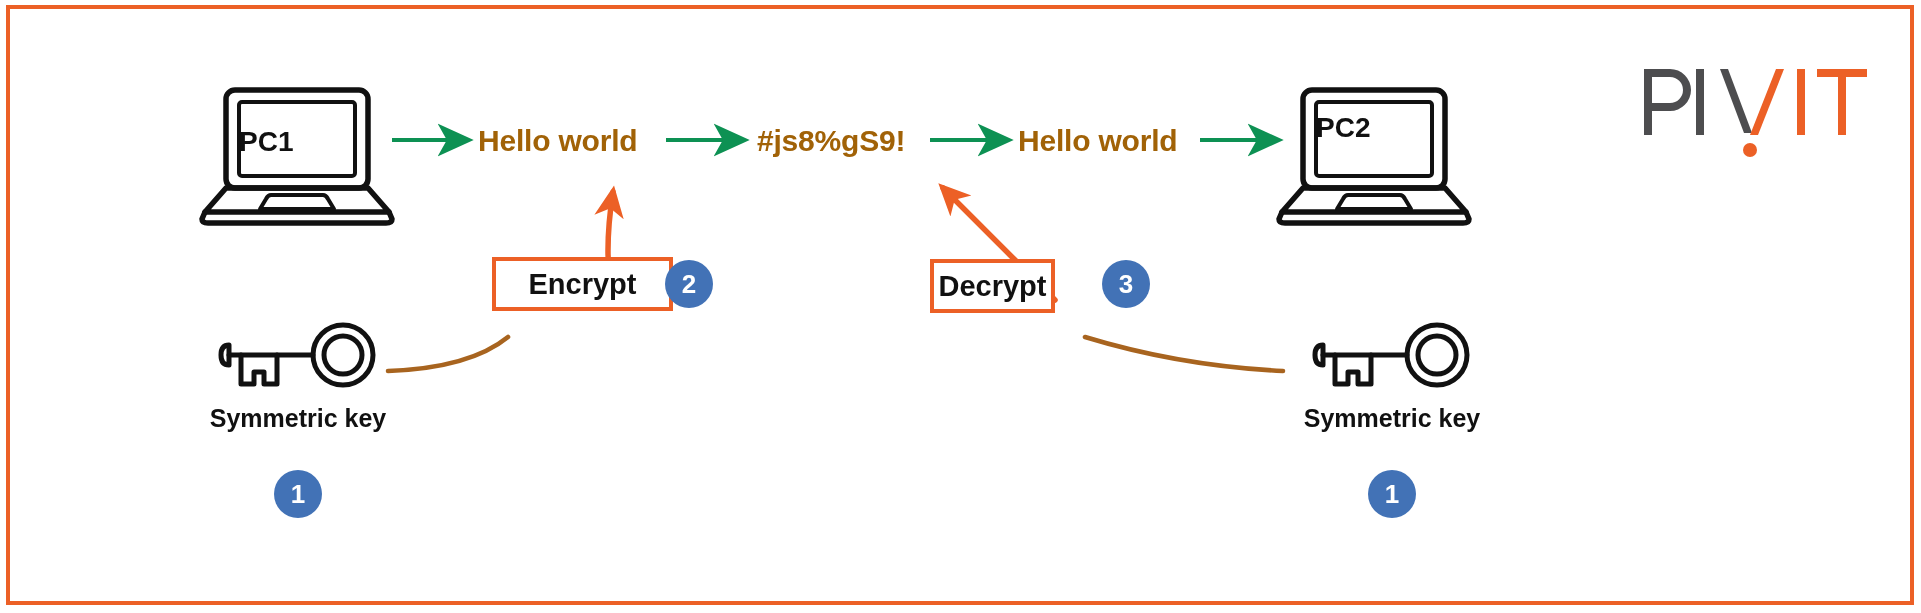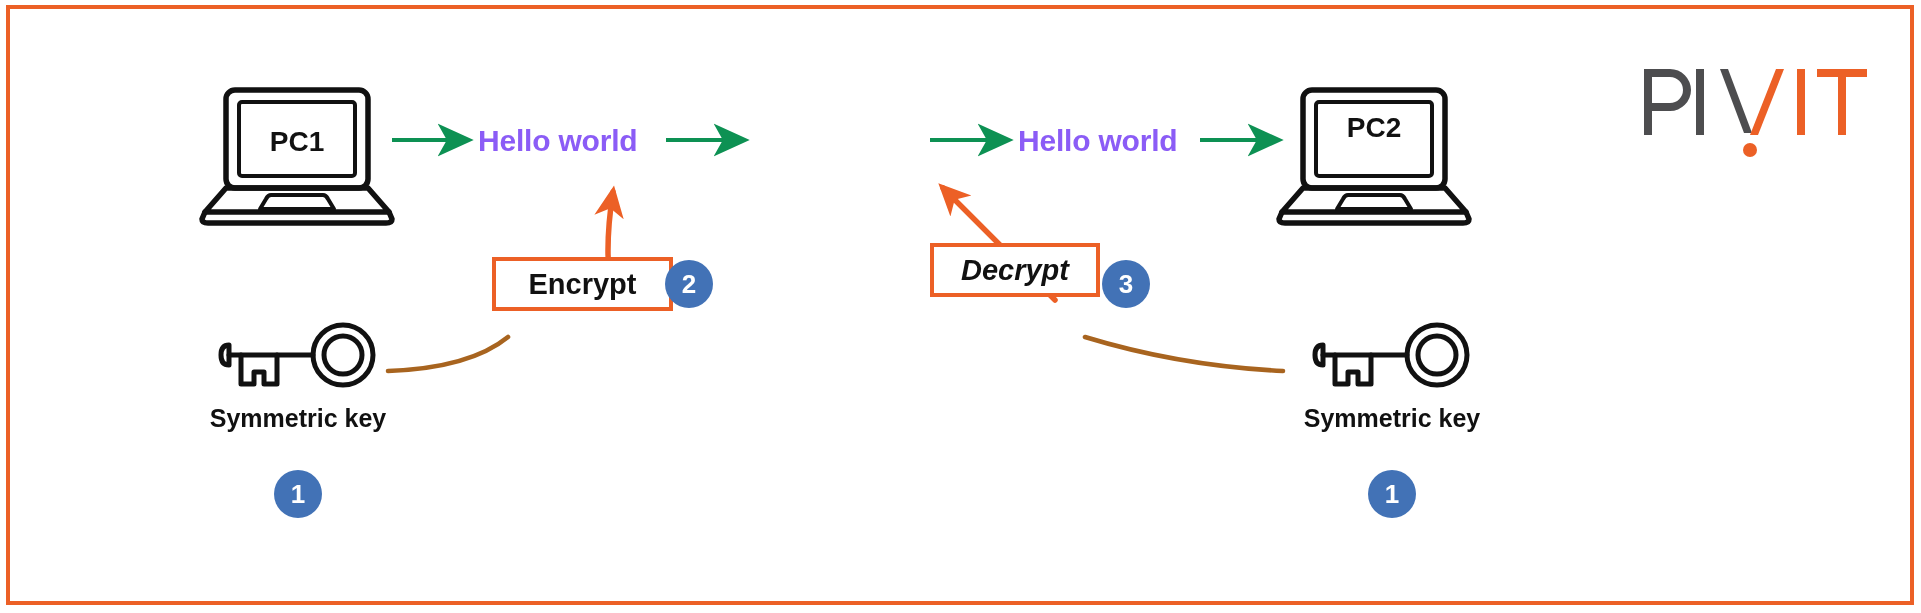--- a/index.html
+++ b/index.html
@@ -36,32 +36,32 @@
     width: 1921px;
     height: 613px;
   }
 
   
   .flow-text {
     position: absolute;
     font-family: "Liberation Sans", sans-serif;
     font-weight: bold;
     font-size: 30px;
-    color: #8b5cf6;
+    color: #a16207;
     white-space: nowrap;
     letter-spacing: -0.2px;
   }
   .pc-label {
     position: absolute;
     font-family: "Liberation Sans", sans-serif;
     font-weight: bold;
     font-size: 28px;
     color: #111111;
     white-space: nowrap;
-    text-align: center;
+    text-align: left;
   }
 
   
   .proc-box {
     position: absolute;
     border: 4px solid #ec6026;
     background: #ffffff;
     box-sizing: border-box;
     display: flex;
     align-items: center;
@@ -167,30 +167,31 @@
       <path d="M1407 355 L1323 355"></path>
       <path d="M1323 345 Q1315 345 1315 355 Q1315 365 1323 365 Z"></path>
       <path d="M1335 355 L1335 384 L1348 384 L1348 372 L1358 372 L1358 384 L1371 384 L1371 355"></path>
     </g>
   </svg>
 
   <div class="pc-label" style="left:239px; top:126px; width:116px;">PC1</div>
   <div class="pc-label" style="left:1316px; top:112px; width:116px;">PC2</div>
 
   <div class="flow-text" style="left:478px; top:124px;">Hello world</div>
+  <div class="flow-text" style="left:757px; top:124px;">#js8%gS9!</div>
   <div class="flow-text" style="left:1018px; top:124px;">Hello world</div>
 
   <div class="proc-box" style="left:492px; top:257px; width:181px; height:54px;">
     <span>Encrypt</span>
   </div>
   <div class="badge" style="left:665px; top:260px;">
     <span>2</span>
   </div>
 
-  <div class="proc-box" style="left:930px; top:243px; width:170px; height:54px;font-style:italic;">
+  <div class="proc-box" style="left:930px; top:259px; width:125px; height:54px;">
     <span>Decrypt</span>
   </div>
   <div class="badge" style="left:1102px; top:260px;">
     <span>3</span>
   </div>
 
   <div class="key-label" style="left:148px; top:404px; width:300px;">Symmetric key</div>
   <div class="key-label" style="left:1242px; top:404px; width:300px;">Symmetric key</div>
 
   <div class="badge" style="left:274px; top:470px;">

